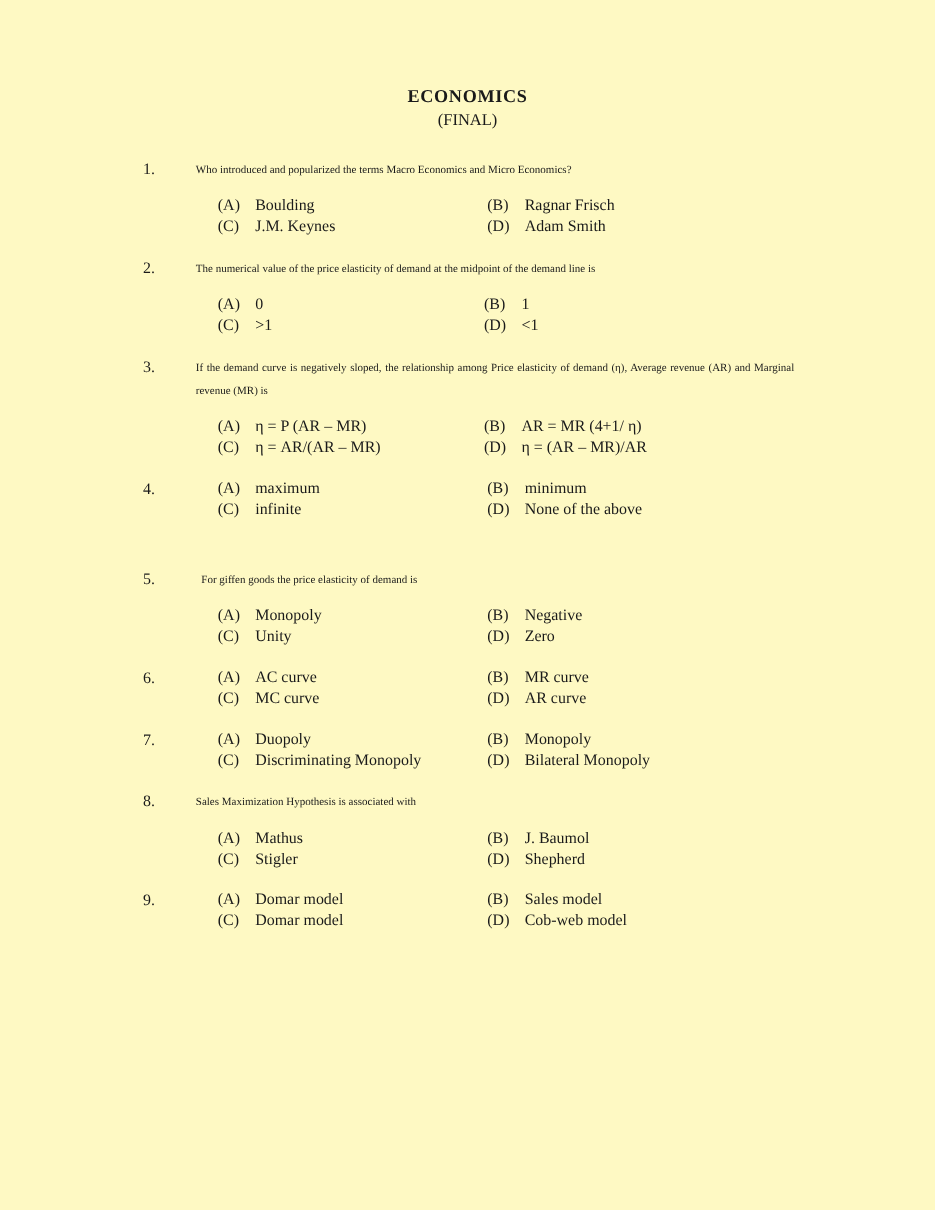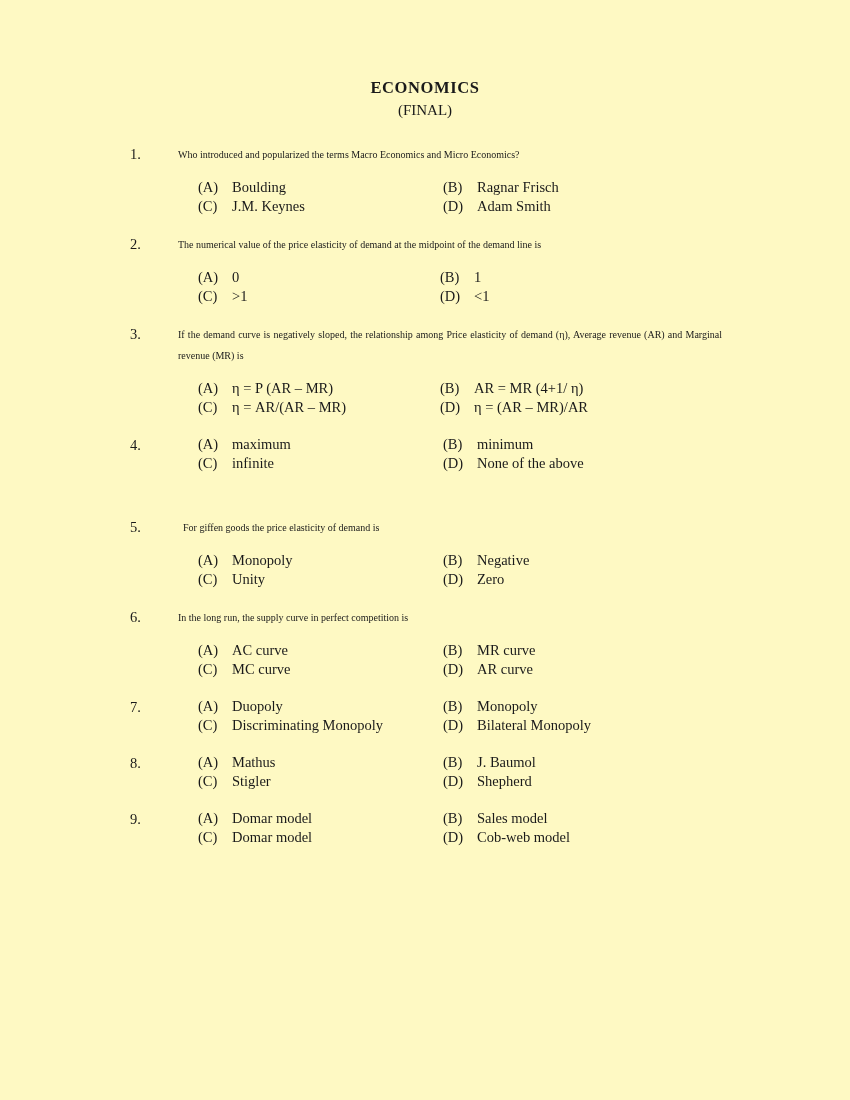--- a/index.html
+++ b/index.html
@@ -229,21 +229,20 @@
             <span class="opt-text">Unity</span>
           </div>
           <div class="opt">
             <span class="opt-label">(D)</span>
             <span class="opt-text">Zero</span>
           </div>
         </div>
       </div>
       <div class="question-block">
         <div class="q-number">6.</div>
-        <div class="q-text single">In the long run, the supply curve in perfect competition is</div>
       </div>
       <div class="options">
         <div class="option-row">
           <div class="opt opt-left">
             <span class="opt-label">(A)</span>
             <span class="opt-text">AC curve</span>
           </div>
           <div class="opt">
             <span class="opt-label">(B)</span>
             <span class="opt-text">MR curve</span>
@@ -280,20 +279,21 @@
             <span class="opt-text">Discriminating Monopoly</span>
           </div>
           <div class="opt">
             <span class="opt-label">(D)</span>
             <span class="opt-text">Bilateral Monopoly</span>
           </div>
         </div>
       </div>
       <div class="question-block">
         <div class="q-number">8.</div>
+        <div class="q-text single">Sales Maximization Hypothesis is associated with</div>
       </div>
       <div class="options">
         <div class="option-row">
           <div class="opt opt-left">
             <span class="opt-label">(A)</span>
             <span class="opt-text">Mathus</span>
           </div>
           <div class="opt">
             <span class="opt-label">(B)</span>
             <span class="opt-text">J. Baumol</span>

